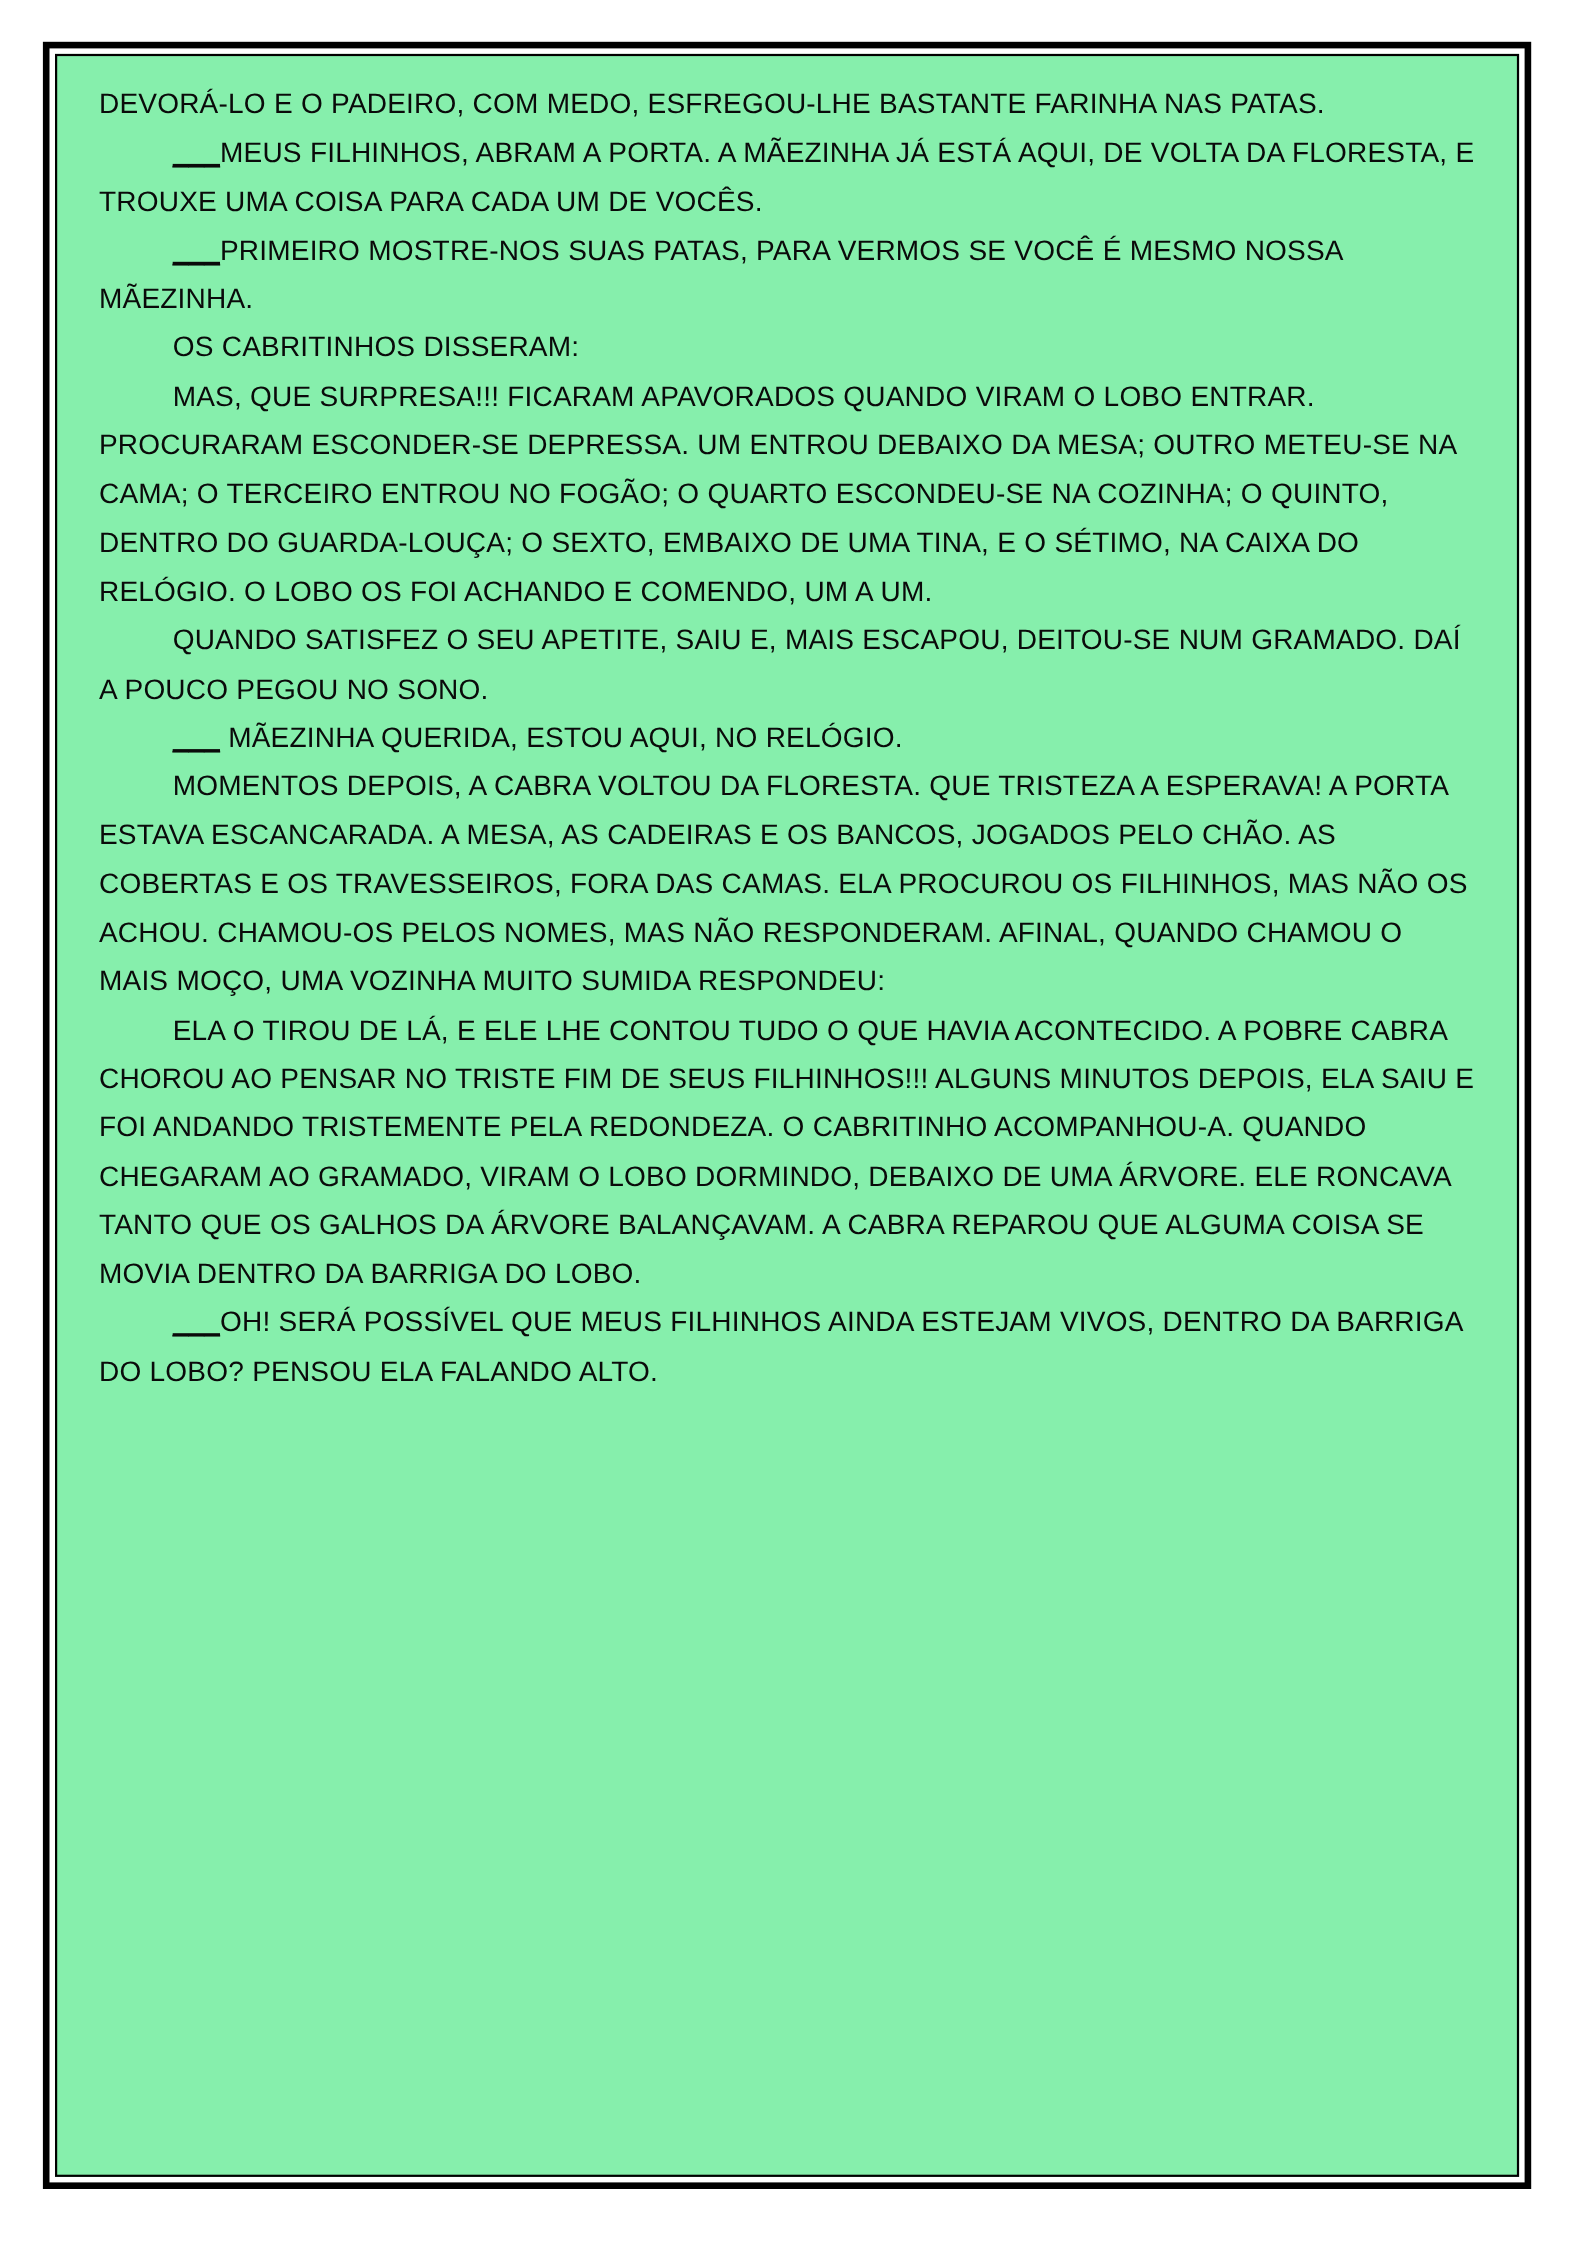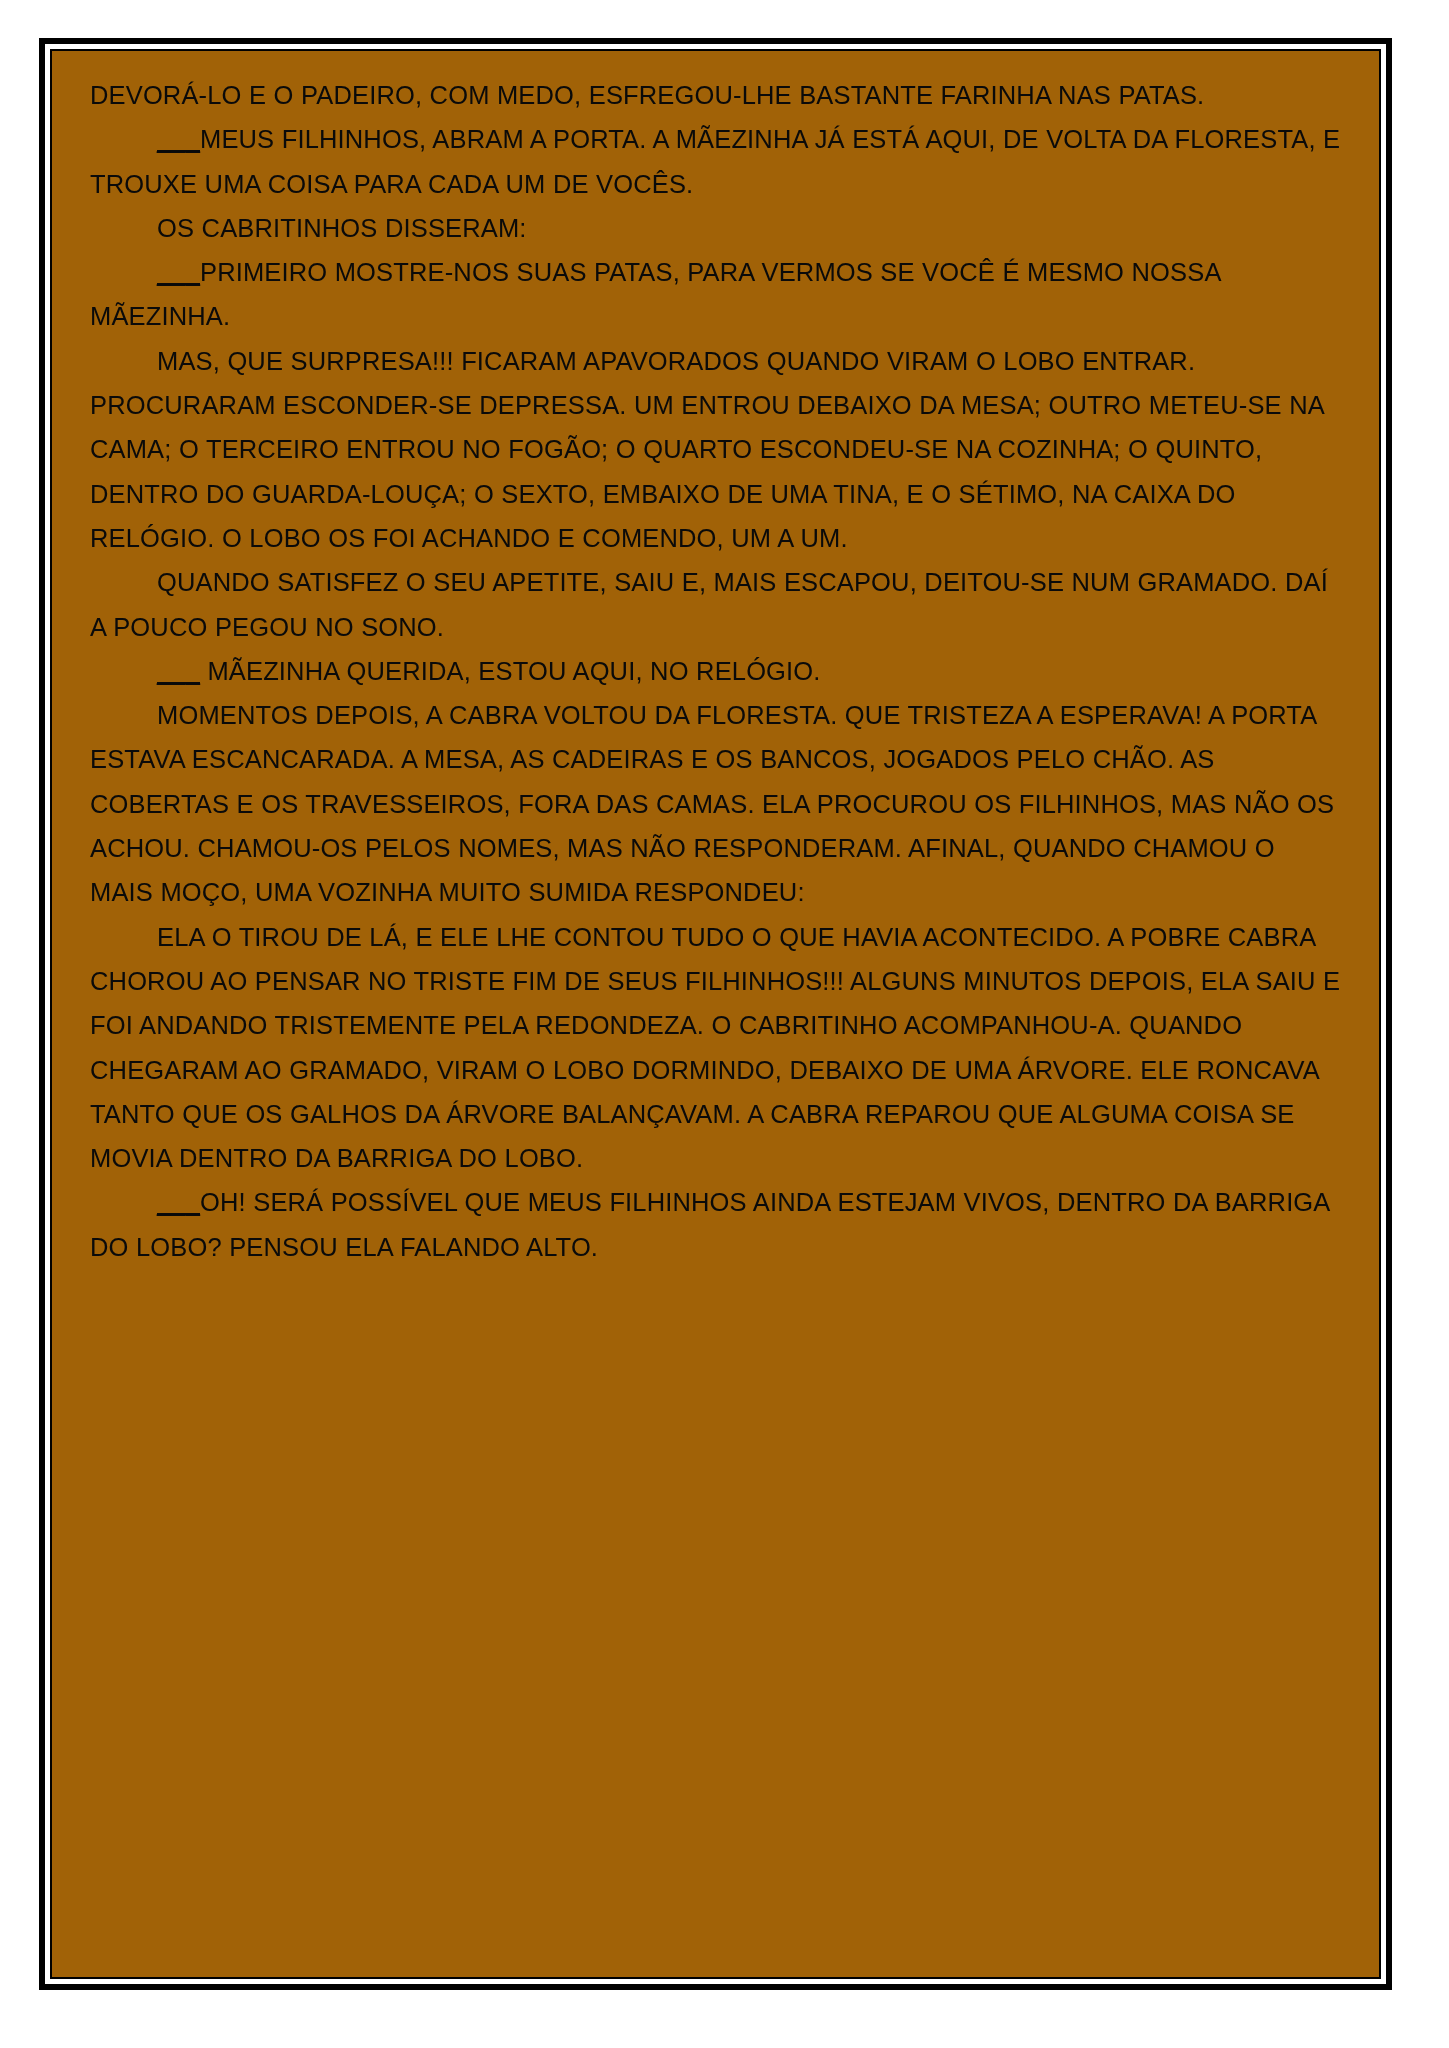--- a/index.html
+++ b/index.html
@@ -37,21 +37,21 @@
     background: #ffffff;
   }
   .frame-inner {
     position: absolute;
     left: 5px;
     top: 5px;
     right: 5px;
     bottom: 5px;
     border: 2px solid #000000;
     box-sizing: border-box;
-    background: #a16207;
+    background: #86efac;
     text-decoration: underline;
   }
 
   
   .doc-body {
     position: absolute;
     left: 38px;
     top: 22px;
     right: 34px;
     bottom: 10px;
@@ -79,22 +79,22 @@
 </head>
 <body>
 
 <div class="page">
   <div class="frame-outer">
     <div class="frame-inner">
       <div class="doc-body">
 
         <p class="para noindent">DEVORÁ-LO E O PADEIRO, COM MEDO, ESFREGOU-LHE BASTANTE FARINHA NAS PATAS.</p>
         <p class="para indent"><span class="u">___</span>MEUS FILHINHOS, ABRAM A PORTA. A MÃEZINHA JÁ ESTÁ AQUI, DE VOLTA DA FLORESTA, E TROUXE UMA COISA PARA CADA UM DE VOCÊS.</p>
+        <p class="para indent"><span class="u">___</span>PRIMEIRO MOSTRE-NOS SUAS PATAS, PARA VERMOS SE VOCÊ É MESMO NOSSA MÃEZINHA.</p>
         <p class="para indent">OS CABRITINHOS DISSERAM:</p>
-        <p class="para indent"><span class="u">___</span>PRIMEIRO MOSTRE-NOS SUAS PATAS, PARA VERMOS SE VOCÊ É MESMO NOSSA MÃEZINHA.</p>
         <p class="para indent">MAS, QUE SURPRESA!!! FICARAM APAVORADOS QUANDO VIRAM O LOBO ENTRAR. PROCURARAM ESCONDER-SE DEPRESSA. UM ENTROU DEBAIXO DA MESA; OUTRO METEU-SE NA CAMA; O TERCEIRO ENTROU NO FOGÃO; O QUARTO ESCONDEU-SE NA COZINHA; O QUINTO, DENTRO DO GUARDA-LOUÇA; O SEXTO, EMBAIXO DE UMA TINA, E O SÉTIMO, NA CAIXA DO RELÓGIO. O LOBO OS FOI ACHANDO E COMENDO, UM A UM.</p>
         <p class="para indent">QUANDO SATISFEZ O SEU APETITE, SAIU E, MAIS ESCAPOU, DEITOU-SE NUM GRAMADO. DAÍ A POUCO PEGOU NO SONO.</p>
         <p class="para indent"><span class="u">___</span> MÃEZINHA QUERIDA, ESTOU AQUI, NO RELÓGIO.</p>
         <p class="para indent">MOMENTOS DEPOIS, A CABRA VOLTOU DA FLORESTA. QUE TRISTEZA A ESPERAVA! A PORTA ESTAVA ESCANCARADA. A MESA, AS CADEIRAS E OS BANCOS, JOGADOS PELO CHÃO. AS COBERTAS E OS TRAVESSEIROS, FORA DAS CAMAS. ELA PROCUROU OS FILHINHOS, MAS NÃO OS ACHOU. CHAMOU-OS PELOS NOMES, MAS NÃO RESPONDERAM. AFINAL, QUANDO CHAMOU O MAIS MOÇO, UMA VOZINHA MUITO SUMIDA RESPONDEU:</p>
         <p class="para indent">ELA O TIROU DE LÁ, E ELE LHE CONTOU TUDO O QUE HAVIA ACONTECIDO. A POBRE CABRA CHOROU AO PENSAR NO TRISTE FIM DE SEUS FILHINHOS!!! ALGUNS MINUTOS DEPOIS, ELA SAIU E FOI ANDANDO TRISTEMENTE PELA REDONDEZA. O CABRITINHO ACOMPANHOU-A. QUANDO CHEGARAM AO GRAMADO, VIRAM O LOBO DORMINDO, DEBAIXO DE UMA ÁRVORE. ELE RONCAVA TANTO QUE OS GALHOS DA ÁRVORE BALANÇAVAM. A CABRA REPAROU QUE ALGUMA COISA SE MOVIA DENTRO DA BARRIGA DO LOBO.</p>
         <p class="para indent"><span class="u">___</span>OH! SERÁ POSSÍVEL QUE MEUS FILHINHOS AINDA ESTEJAM VIVOS, DENTRO DA BARRIGA DO LOBO? PENSOU ELA FALANDO ALTO.</p>
 
       </div>
     </div>
   </div>

